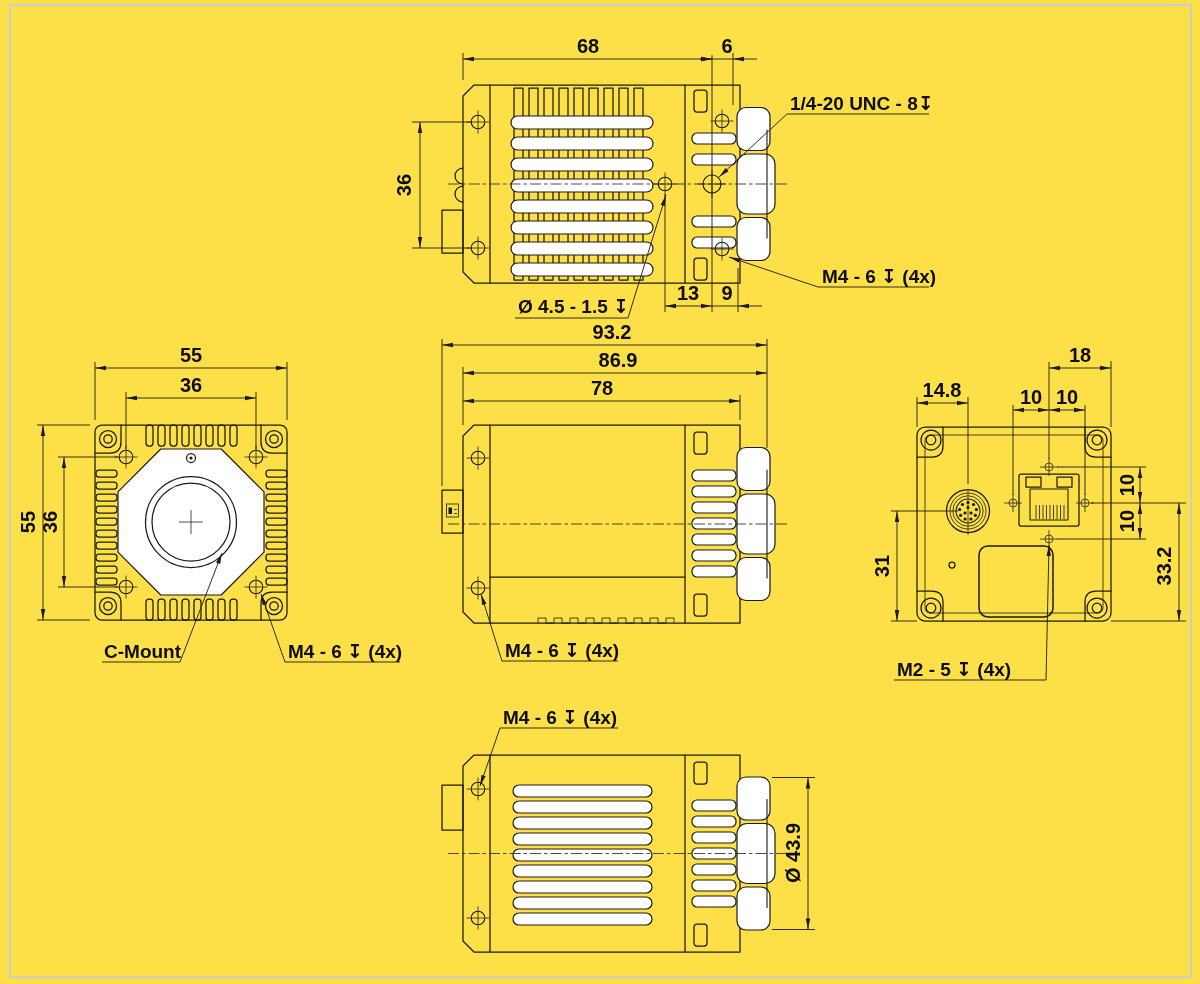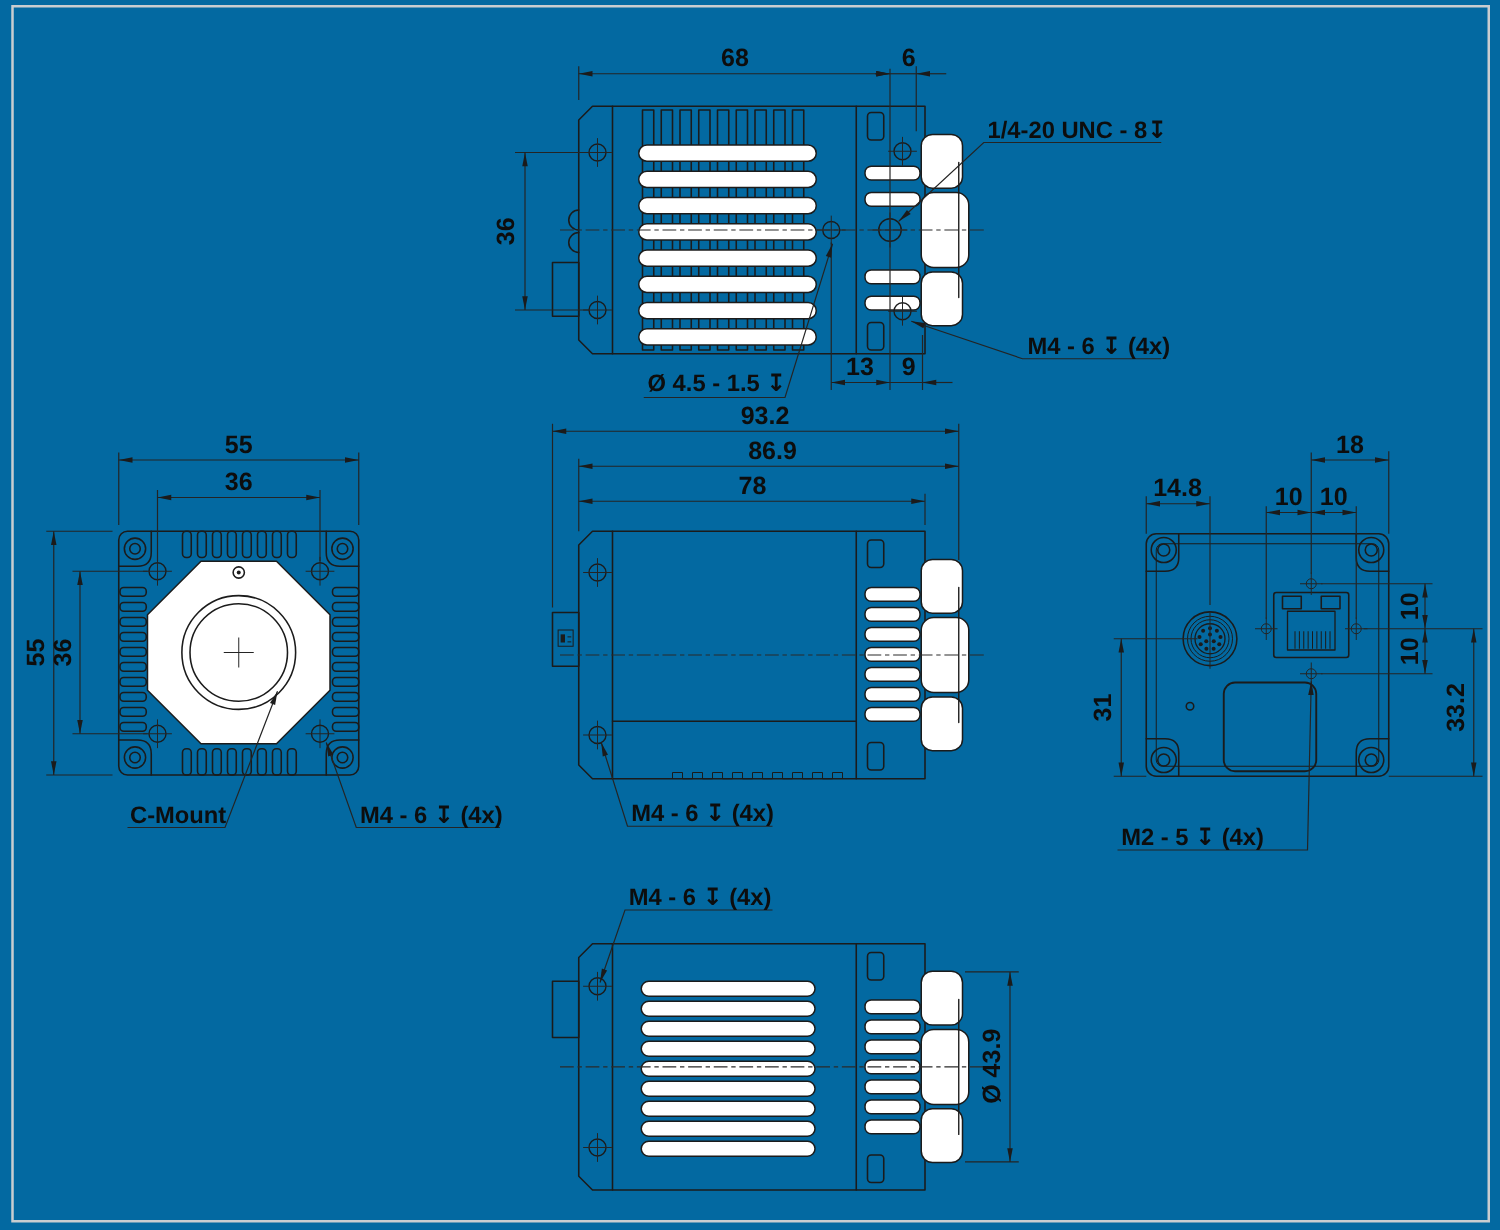--- a/index.html
+++ b/index.html
@@ -1,16 +1,16 @@
 <!DOCTYPE html>
 <html><head>
 <meta charset="utf-8">
 <style>
   html,body{margin:0;padding:0;background:#ffffff}
-  .stage{position:relative;width:1200px;height:984px;background:#0369a1;overflow:hidden}
+  .stage{position:relative;width:1200px;height:984px;background:#fde047;overflow:hidden}
   svg{display:block}
   
   .o{fill:none;stroke:#1b1b1b;stroke-width:1.25;stroke-linejoin:round;stroke-linecap:round}
   .ow{fill:#ffffff;stroke:#1b1b1b;stroke-width:1.2;stroke-linejoin:round}
   .thin{fill:none;stroke:#1b1b1b;stroke-width:0.8}
   
   .d{fill:none;stroke:#242424;stroke-width:0.95;stroke-linecap:butt}
   .hl{fill:none;stroke:#242424;stroke-width:0.8}
   .cl{fill:none;stroke:#2a2a2a;stroke-width:0.85;stroke-dasharray:11 3 3.5 3}
   .dot{fill:#1b1b1b;stroke:none}

